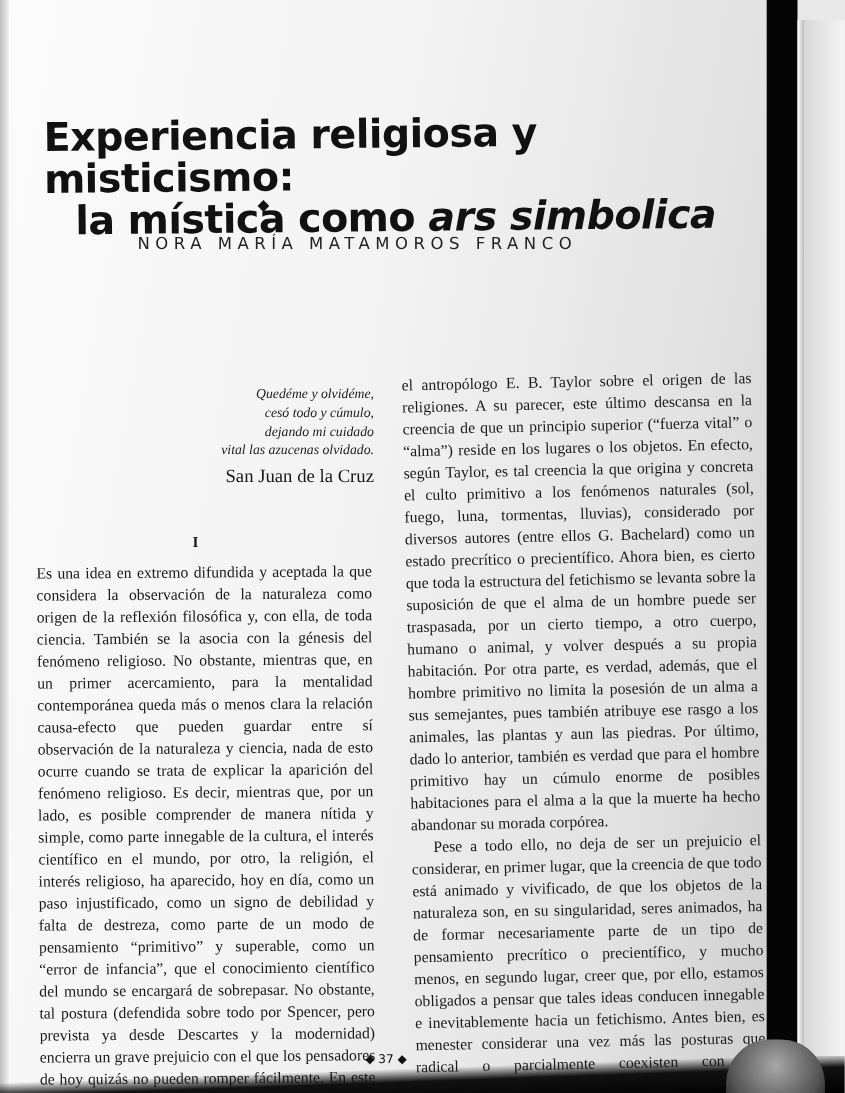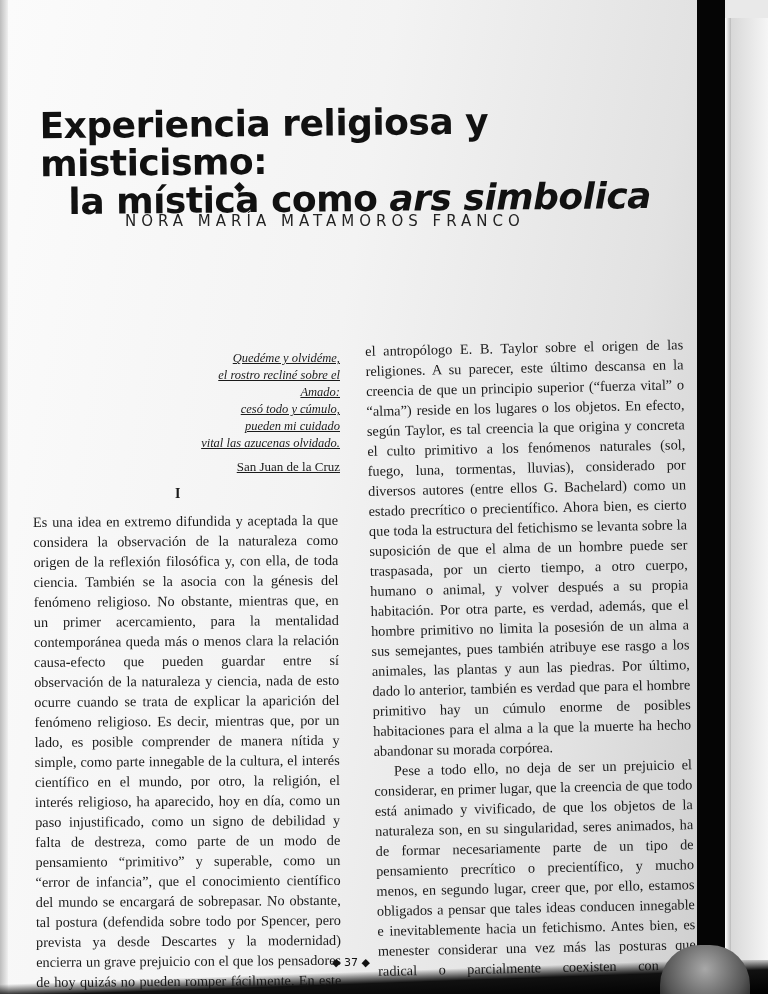--- a/index.html
+++ b/index.html
@@ -48,23 +48,23 @@
   .title em { font-style:italic; }
   .diamond {
     position:absolute; left:234px; top:178px; font-size:14px; color:#111;
   }
   .author {
     position:absolute; left:125px; top:212px; font-family:"DejaVu Sans", sans-serif;
     font-size:15px; letter-spacing:5px; color:#222;
   }
   .epigraph {
     position:absolute; left:190px; top:350px; width:150px; text-align:right;
-    font-style:italic; font-size:12.5px; line-height:17px;text-decoration:underline;
+    font-style:italic; font-size:12.5px; line-height:17px;
   }
-  .epigraph .attr { font-style:normal; font-size:13px; margin-top:6px; }
+  .epigraph .attr { font-style:normal; font-size:17px; margin-top:6px; }
   .section-num {
     position:absolute; left:175px; top:486px; font-size:14px; font-weight:bold;
   }
   .col {
     position:absolute; font-size:14.3px; line-height:20px; text-align:justify;
   }
   .col p { margin:0; }
   .col .indent { text-indent:20px; }
   .col-left { left:33px; top:512px; width:305px; transform:rotate(-0.4deg); transform-origin:left top; }
   .col-right { left:365px; top:341px; width:318px; transform:rotate(-1.2deg); transform-origin:left top; }
@@ -86,23 +86,22 @@
   <span class="line1">Experiencia religiosa y misticismo:</span>
   <span class="line2"><span>la mística como </span><em>ars simbolica</em></span>
 </h1>
 
 <div class="diamond">◆</div>
 
 <div class="author">NORA MARÍA MATAMOROS FRANCO</div>
 
 <div class="epigraph">
   <div>Quedéme y olvidéme,</div>
-  <div>el rostro recliné sobre el Amado:</div>
   <div>cesó todo y cúmulo,</div>
-  <div>pueden mi cuidado</div>
+  <div>dejando mi cuidado</div>
   <div>vital las azucenas olvidado.</div>
   <div class="attr">San Juan de la Cruz</div>
 </div>
 
 <div class="section-num">I</div>
 
 <div class="col col-left">
   <p>Es una idea en extremo difundida y aceptada la que considera la observación de la naturaleza como origen de la reflexión filosófica y, con ella, de toda ciencia. También se la asocia con la génesis del fenómeno religioso. No obstante, mientras que, en un primer acercamiento, para la mentalidad contemporánea queda más o menos clara la relación causa-efecto que pueden guardar entre sí observación de la naturaleza y ciencia, nada de esto ocurre cuando se trata de explicar la aparición del fenómeno religioso. Es decir, mientras que, por un lado, es posible comprender de manera nítida y simple, como parte innegable de la cultura, el interés científico en el mundo, por otro, la religión, el interés religioso, ha aparecido, hoy en día, como un paso injustificado, como un signo de debilidad y falta de destreza, como parte de un modo de pensamiento “primitivo” y superable, como un “error de infancia”, que el conocimiento científico del mundo se encargará de sobrepasar. No obstante, tal postura (defendida sobre todo por Spencer, pero prevista ya desde Descartes y la modernidad) encierra un grave prejuicio con el que los pensadores de hoy quizás no pueden romper fácilmente. En este ámbito de reflexión se sitúa la propuesta —muy criticada por J. G. Frazer y más tarde por M. Mauss— presentada en 1871 por</p>
 </div>
 

